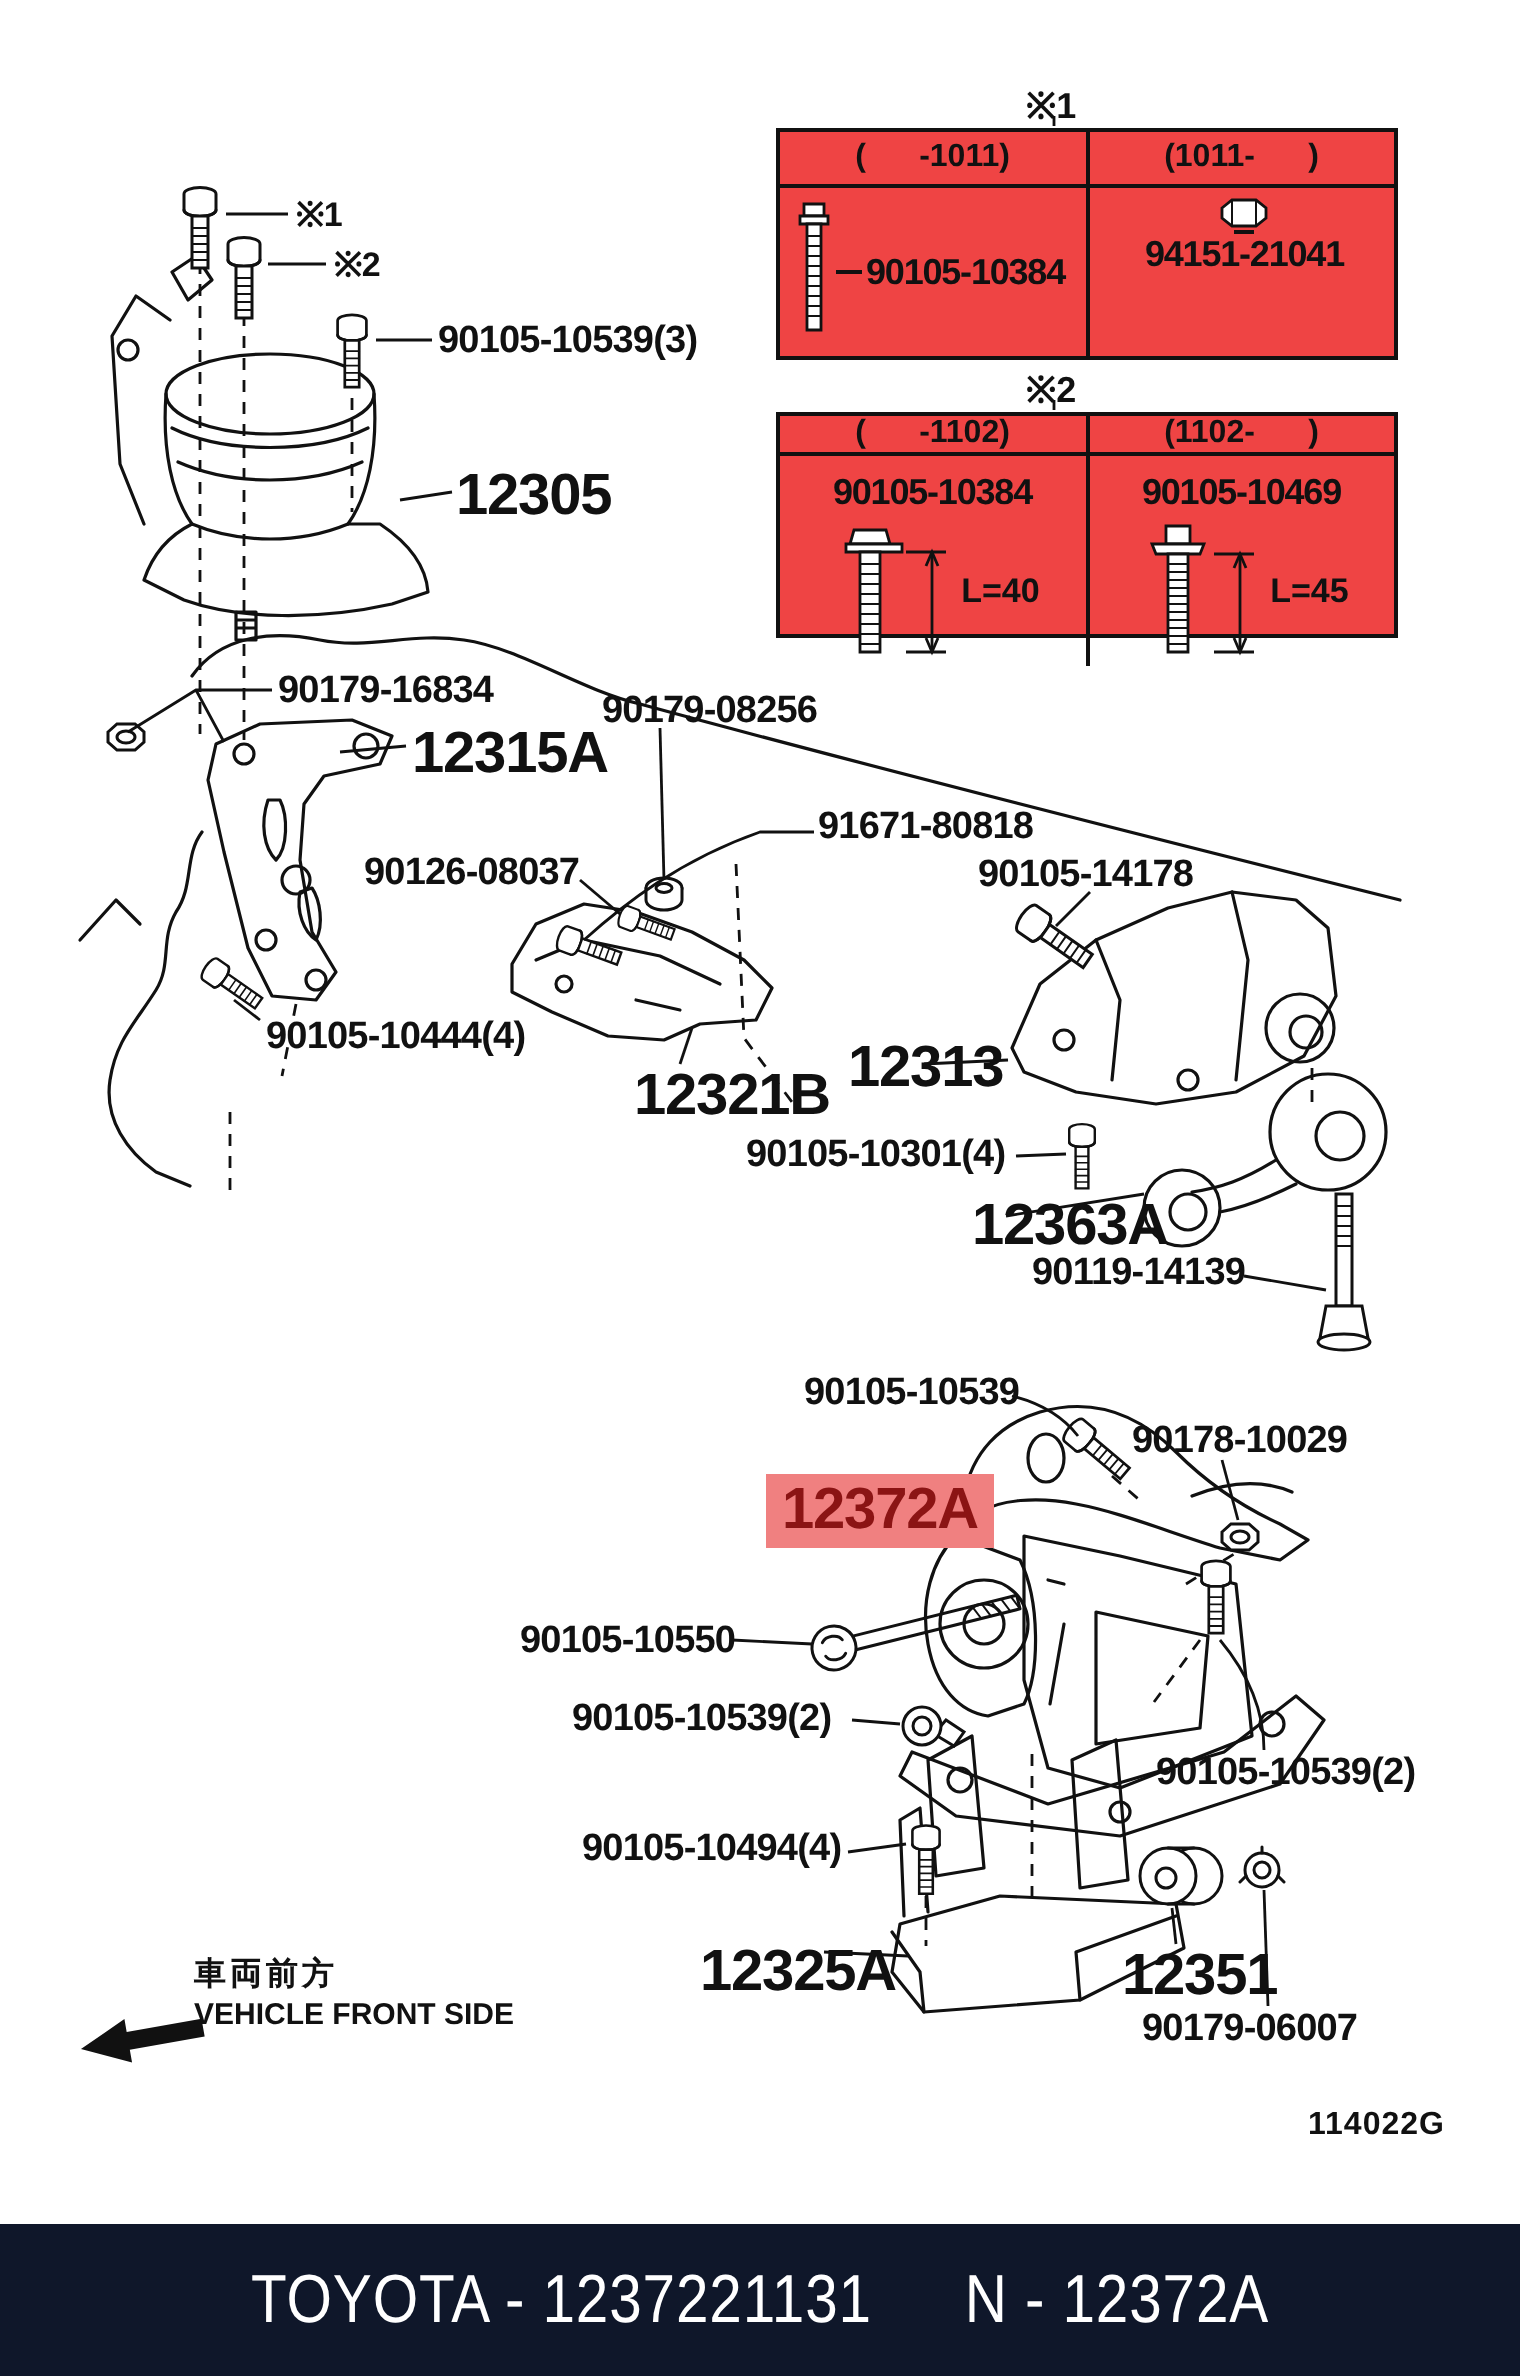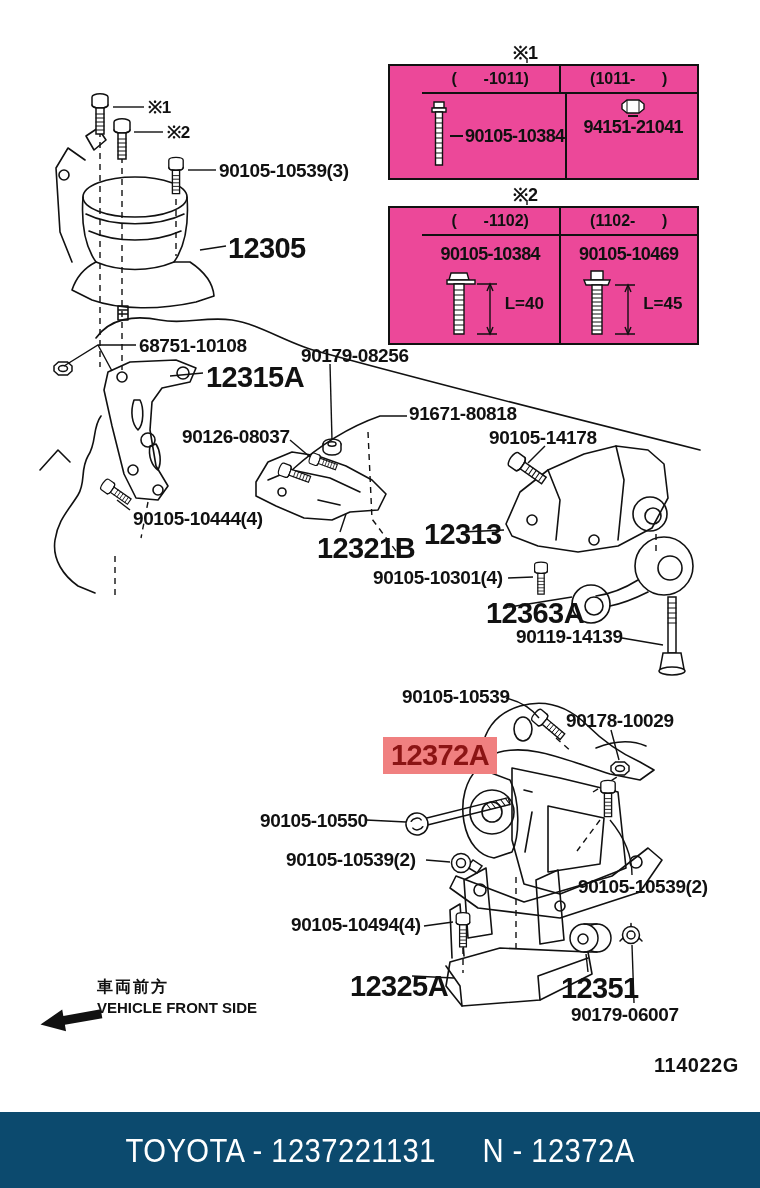--- a/index.html
+++ b/index.html
@@ -9,26 +9,26 @@
   }
   .art { position:absolute; left:0; top:0; }
   .lbl {
     position:absolute; font-weight:700; font-size:19px; line-height:1.05;
     letter-spacing:-0.4px; color:#111; white-space:pre;
   }
   .lbl.big { font-size:29px; letter-spacing:-0.6px; }
   .lbl.small { font-size:17px; }
   .lbl.hl { background:#F08080; color:#8B1414; padding:3px 8px 4px 8px; }
   .marker { position:absolute; font-weight:700; font-size:18px; }
-  .code { position:absolute; left:654px; top:1054px; font-weight:700; font-size:20px; letter-spacing:0.5px; }
+  .code { position:absolute; left:654px; top:1054px; font-weight:700; font-size:16px; letter-spacing:0.5px; }
   .front-jp { position:absolute; left:97px; top:977px; font-weight:700; font-size:16px; letter-spacing:2px; }
   .front-en { position:absolute; left:97px; top:999px; font-weight:700; font-size:15px; }
 
   
-  .ref-table { position:absolute; border:2.5px solid #111; background:#ec4899; display:flex; flex-direction:column; box-sizing:border-box;padding-left:32px; }
+  .ref-table { position:absolute; border:2.5px solid #111; background:#ef4444; display:flex; flex-direction:column; box-sizing:border-box; }
   .rt-head { display:flex; height:26px; border-bottom:2.5px solid #111; }
   .rt-head .hcell {
     flex:1; display:flex; align-items:center; justify-content:center;
     font-weight:700; font-size:16px; white-space:pre; letter-spacing:0;
   }
   .rt-head .hcell.first { border-right:2.5px solid #111; }
   .rt-body { flex:1; display:flex; }
   .rt-body .bcell { flex:1; position:relative; }
   .rt-body .bcell.first { border-right:2.5px solid #111; }
   .pn { font-weight:700; font-size:18px; letter-spacing:-0.6px; white-space:nowrap; }
@@ -37,21 +37,21 @@
   .t1right { display:flex; flex-direction:column; justify-content:space-between; padding:5px 2px 6px 5px; box-sizing:border-box; }
   .t1row { display:flex; align-items:center;flex-direction:column; }
   .t1row .dash { width:10px; border-top:2.5px solid #111; margin:0 2px; }
   .t2cell { display:flex; flex-direction:column; align-items:center; padding-top:8px; box-sizing:border-box; }
   .t2row { display:flex; align-items:center; margin-top:2px; }
   .dim { font-weight:700; font-size:17px; margin-left:2px; }
 
   
   .footer {
     position:absolute; left:0; top:1112px; width:760px; height:76px;
-    background:#0c4a6e; display:flex; align-items:center; justify-content:center;
+    background:#0f172a; display:flex; align-items:center; justify-content:center;
   }
   .footer-inner {
     display:flex; gap:54px; transform:scaleX(0.86); transform-origin:center;
     color:#fff; font-size:34px; font-weight:400; letter-spacing:0.5px; white-space:nowrap;
   }
 </style>
 </head>
 <body>
 
 <div class="page">
@@ -271,21 +271,21 @@
             </g>
           </svg>
           <span class="dash"></span>
           <span class="pn">94151-21041</span>
         </div>
       </div>
     </div>
   </div>
 
   <div class="marker" style="left:513px;top:182px">※2</div>
-  <div class="ref-table" style="left:388px;top:206px;width:311px;height:139px">
+  <div class="ref-table" style="left:388px;top:206px;width:311px;height:113px">
     <div class="rt-head">
       <div class="hcell first">(      -1102)</div>
       <div class="hcell">(1102-      )</div>
     </div>
     <div class="rt-body">
       <div class="bcell first t2cell">
         <span class="pn">90105-10384</span>
         <div class="t2row">
           <svg width="66" height="74" viewBox="0 0 66 74">
             <g stroke="#111" stroke-width="1.4" fill="#fff">
@@ -318,21 +318,21 @@
           <span class="dim">L=45</span>
         </div>
       </div>
     </div>
   </div>
 
   <div class="lbl small" style="left:148px;top:99px">※1</div>
   <div class="lbl small" style="left:167px;top:124px">※2</div>
   <div class="lbl" style="left:219px;top:161px">90105-10539(3)</div>
   <div class="lbl big" style="left:228px;top:233px">12305</div>
-  <div class="lbl" style="left:139px;top:336px">68751-10108</div>
+  <div class="lbl" style="left:139px;top:336px">90179-16834</div>
   <div class="lbl big" style="left:206px;top:362px">12315A</div>
   <div class="lbl" style="left:301px;top:346px">90179-08256</div>
   <div class="lbl" style="left:182px;top:427px">90126-08037</div>
   <div class="lbl" style="left:409px;top:404px">91671-80818</div>
   <div class="lbl" style="left:489px;top:428px">90105-14178</div>
   <div class="lbl big" style="left:424px;top:519px">12313</div>
   <div class="lbl big" style="left:317px;top:533px">12321B</div>
   <div class="lbl" style="left:133px;top:509px">90105-10444(4)</div>
   <div class="lbl" style="left:373px;top:568px">90105-10301(4)</div>
   <div class="lbl big" style="left:486px;top:598px">12363A</div>

